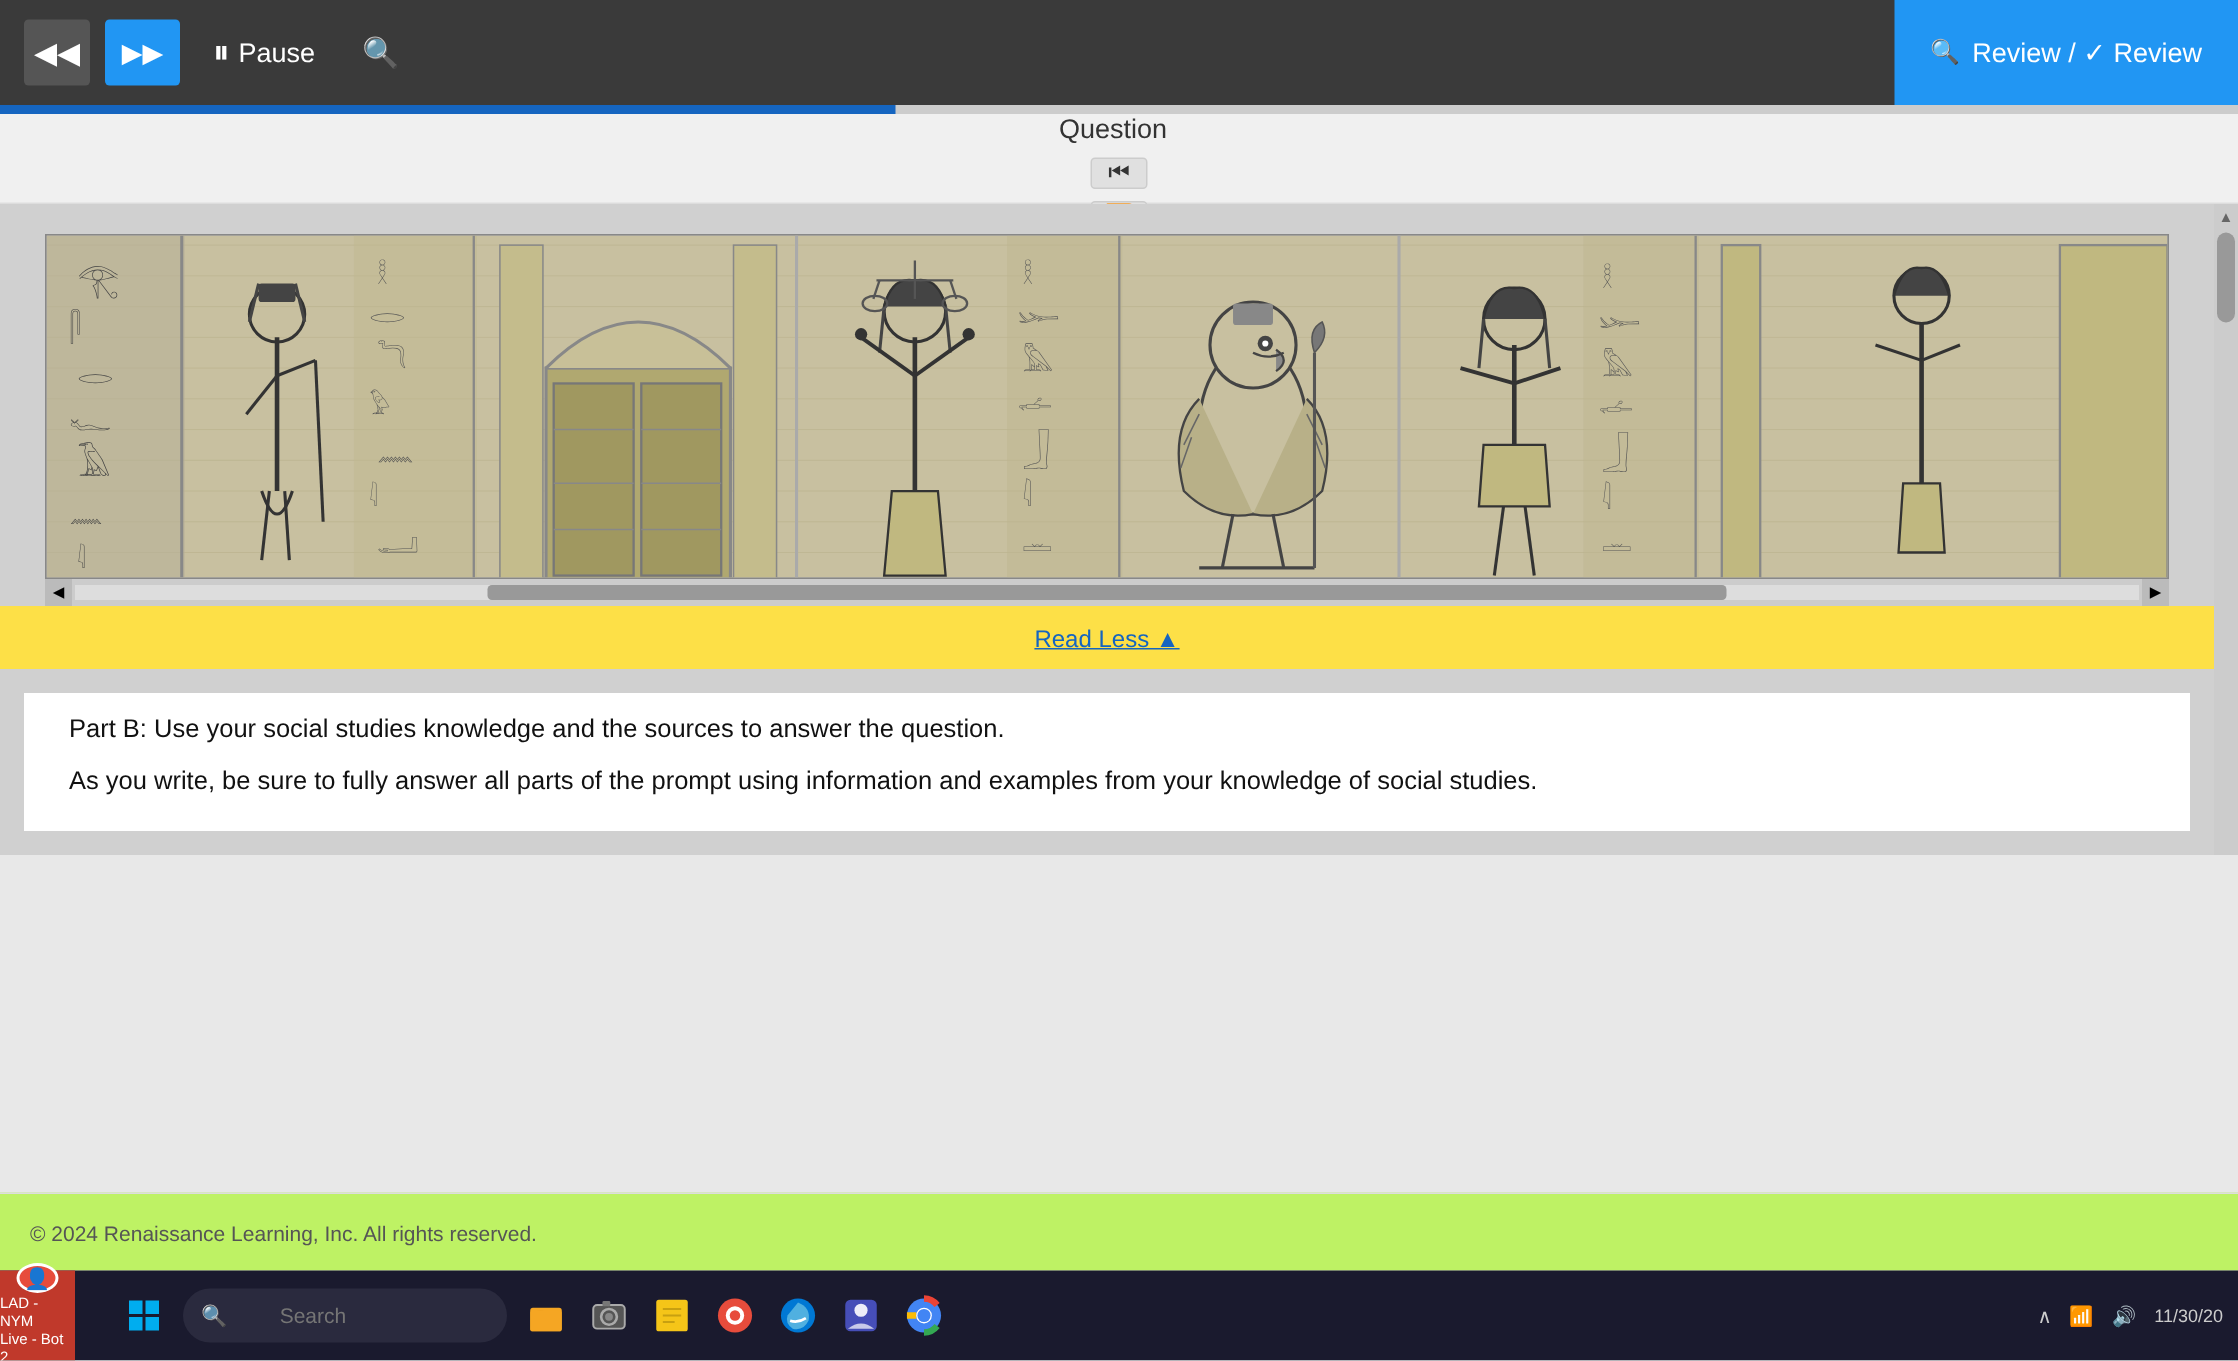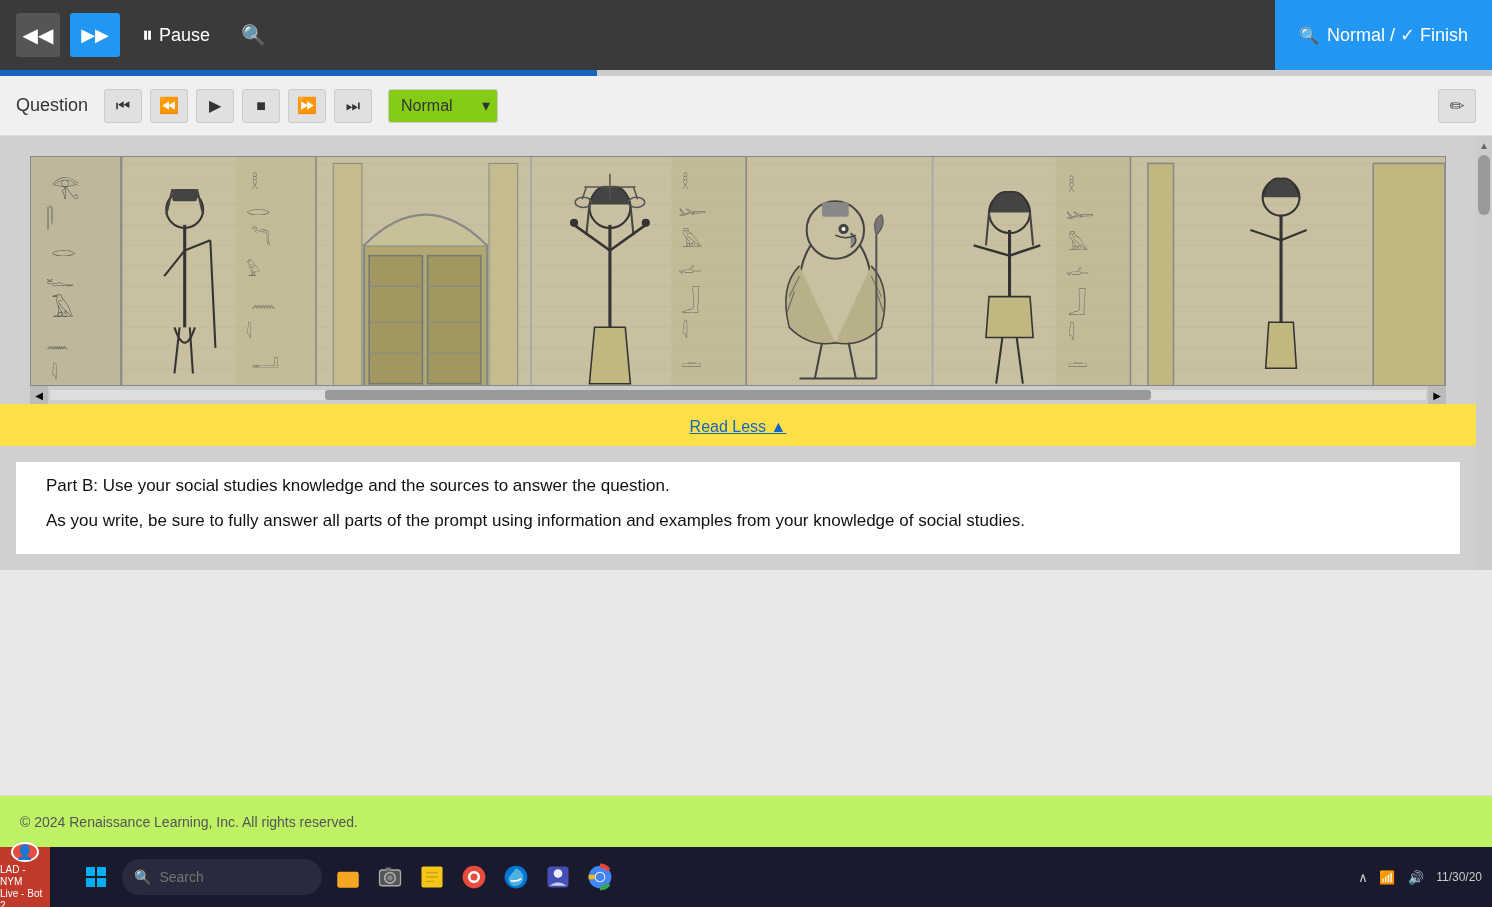--- a/index.html
+++ b/index.html
@@ -127,20 +127,21 @@
 
     
     .question-toolbar {
       background: #f0f0f0;
       height: 60px;
       display: flex;
       align-items: center;
       padding: 0 16px;
       gap: 8px;
       border-bottom: 1px solid #ddd;
+      flex-direction: column;
     }
     .toolbar-label {
       font-size: 18px;
       color: #333;
       margin-right: 8px;
     }
     .toolbar-btn {
       background: #e0e0e0;
       border: 1px solid #ccc;
       color: #333;
@@ -336,21 +337,21 @@
       <span class="pause-icon">⏸</span>
       <span style="font-size:18px;color:white;">Pause</span>
     </button>
     <button class="search-top-btn">
       <span>🔍</span>
     </button>
   </div>
   <div class="top-bar-right">
     <button class="review-finish-btn">
       <span style="font-size:16px;">🔍</span>
-      <span>Normal / ✓ Finish</span>
+      <span>Review / ✓ Review</span>
     </button>
   </div>
 </div>
 
 <div style="height:6px; background:#ccc;">
   <div class="progress-bar" style="width:40%;"></div>
 </div>
 
 <div class="question-toolbar">
   <span class="toolbar-label">Question</span>
@@ -625,21 +626,21 @@
     <svg width="24" height="24" viewBox="0 0 24 24" fill="none">
       <rect x="2" y="2" width="9" height="9" fill="#00adef"></rect>
       <rect x="13" y="2" width="9" height="9" fill="#00adef"></rect>
       <rect x="2" y="13" width="9" height="9" fill="#00adef"></rect>
       <rect x="13" y="13" width="9" height="9" fill="#00adef"></rect>
     </svg>
   </button>
 
   <div style="background:#2a2a3e; border-radius:18px; height:36px; display:flex; align-items:center; padding:0 12px; gap:8px; min-width:200px;">
     <span style="color:#aaa; font-size:14px;">🔍</span>
-    <input type="text" class="taskbar-search-input" style="background: transparent; border: none; color: #fde047; font-size: 14px; outline: none; width: 140px;" placeholder="Search">
+    <input type="text" class="taskbar-search-input" style="background: transparent; border: none; color: #fde047; font-size: 14px; outline: none; width: 140px; margin-left: 27px;" placeholder="Search">
   </div>
 
   <div class="taskbar-icons">
     <button class="taskbar-icon" style="background:transparent; border:none; cursor:pointer;">
       <svg width="28" height="28" viewBox="0 0 32 32" fill="none">
         <rect x="4" y="10" width="24" height="18" rx="2" fill="#f5a623"></rect>
         <path d="M4 14 Q14 10 16 14" fill="#e8941a" stroke="none"></path>
         <rect x="4" y="12" width="24" height="16" rx="2" fill="#f5a623"></rect>
       </svg>
     </button>

